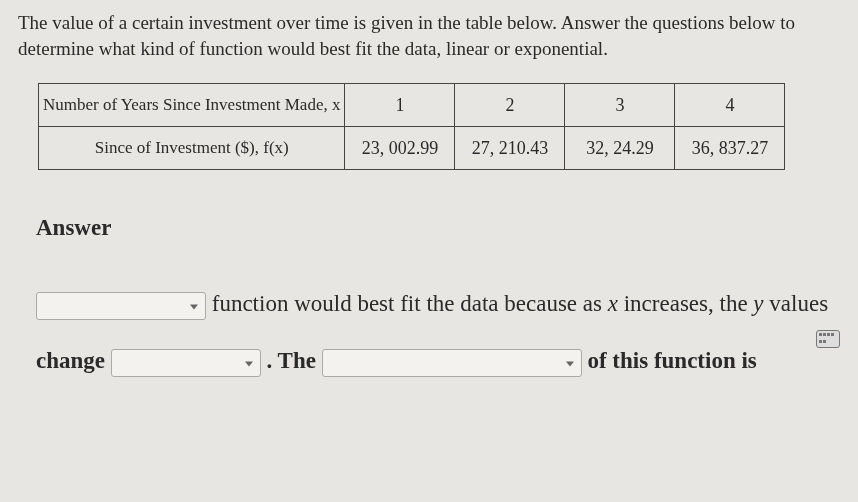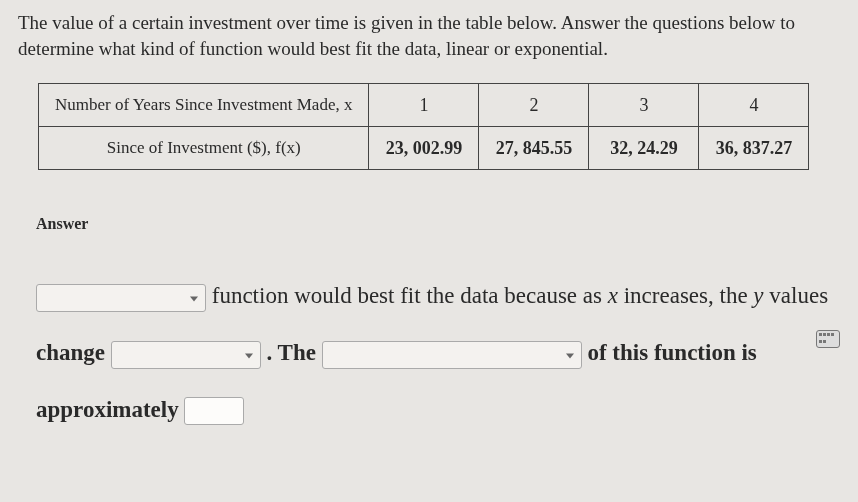--- a/index.html
+++ b/index.html
@@ -17,35 +17,35 @@
       line-height: 1.35;
       margin-bottom: 22px;
     }
     table {
       border-collapse: collapse;
       margin-left: 20px;
       margin-bottom: 45px;
     }
     td {
       border: 1.5px solid #444;
-      padding: 10px 16px;
+      padding: 10px 4px;
       text-align: center;
       font-size: 18px;
       vertical-align: middle;
     }
     td.header {
       font-size: 17px;
       line-height: 1.3;
       min-width: 170px;
     }
     td.val { min-width: 100px; }
-    td.wide { min-width: 110px; font-weight: bold; }
+    td.wide { min-width: 110px; }
     .answer-heading {
       font-weight: bold;
-      font-size: 16px;
+      font-size: 23px;
       margin-left: 18px;
       margin-bottom: 38px;
     }
     .fill-area {
       font-size: 23px;
       line-height: 2.2;
       margin-left: 18px;
     }
     .dropdown {
       display: inline-block;
@@ -110,21 +110,21 @@
       <tr>
     <td class="header">Number of Years Since Investment Made, x</td>
     <td class="val">1</td>
     <td class="val">2</td>
     <td class="val">3</td>
     <td class="val">4</td>
   </tr>
   <tr>
     <td class="header">Since of Investment ($), f(x)</td>
     <td class="wide">23, 002.99</td>
-    <td class="wide">27, 845.55</td>
+    <td class="wide">27, 210.43</td>
     <td class="wide">32, 24.29</td>
     <td class="wide">36, 837.27</td>
   </tr>
 </tbody>
   </table>
 
 <div class="answer-heading">Answer</div>
 
 <div class="keypad-icon">
   <span></span>
@@ -142,17 +142,13 @@
   <span>increases, the</span>
   <span class="italic">y</span>
   <span>values</span>
   <div class="row2">
     <span>change</span>
     <span class="dropdown w2"></span>
     <span>. The</span>
     <span class="dropdown w3"></span>
     <span>of this function is</span>
   </div>
-  <div class="row2">
-    <span>approximately</span>
-    <span class="textinput"></span>
-  </div>
 </div>
 
 </body></html>

